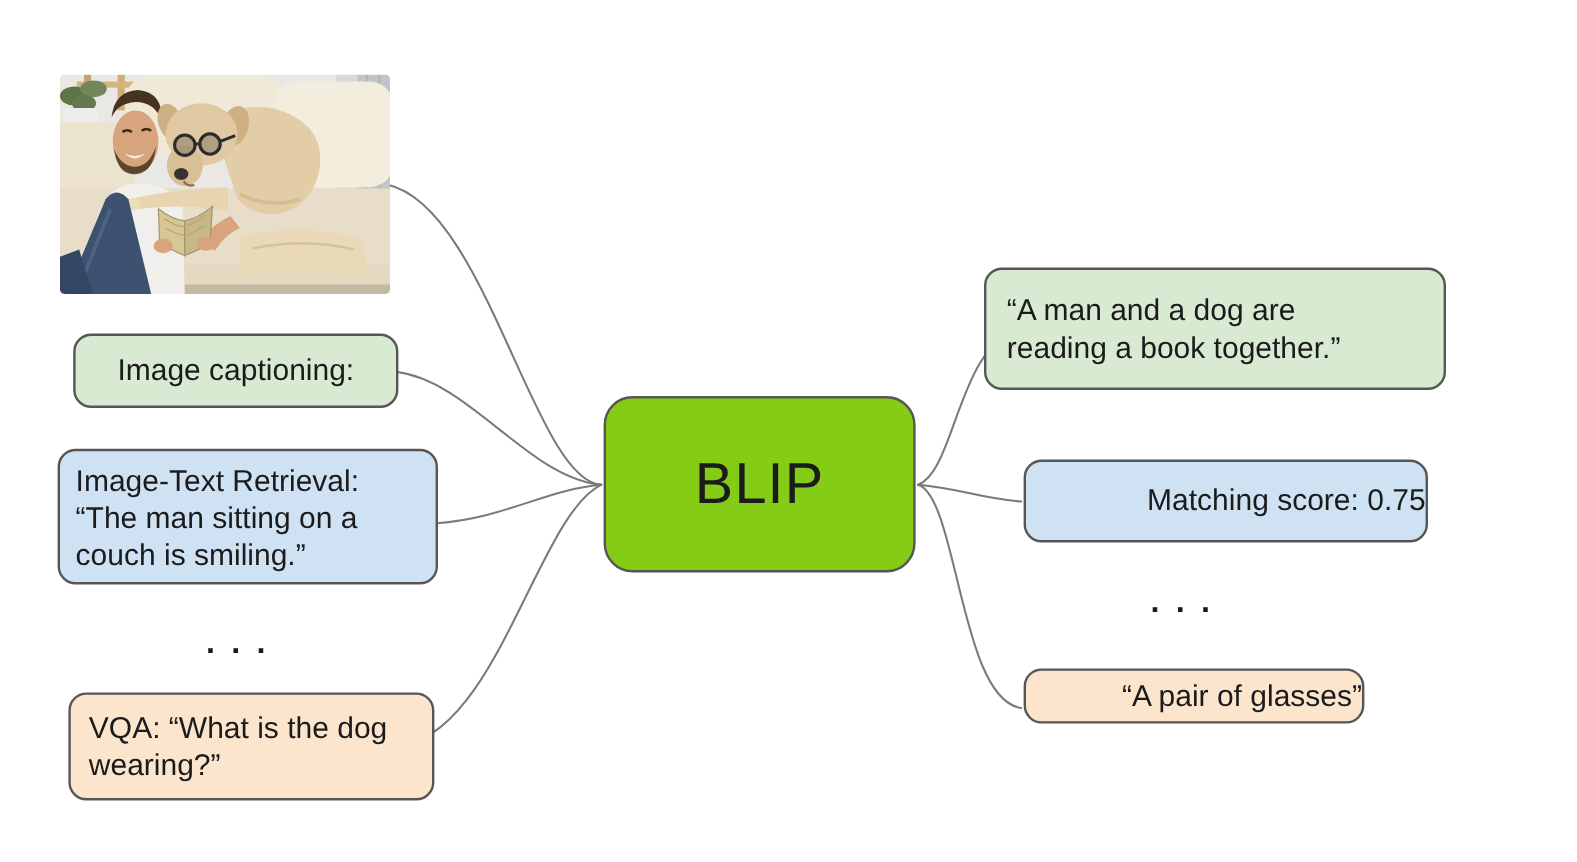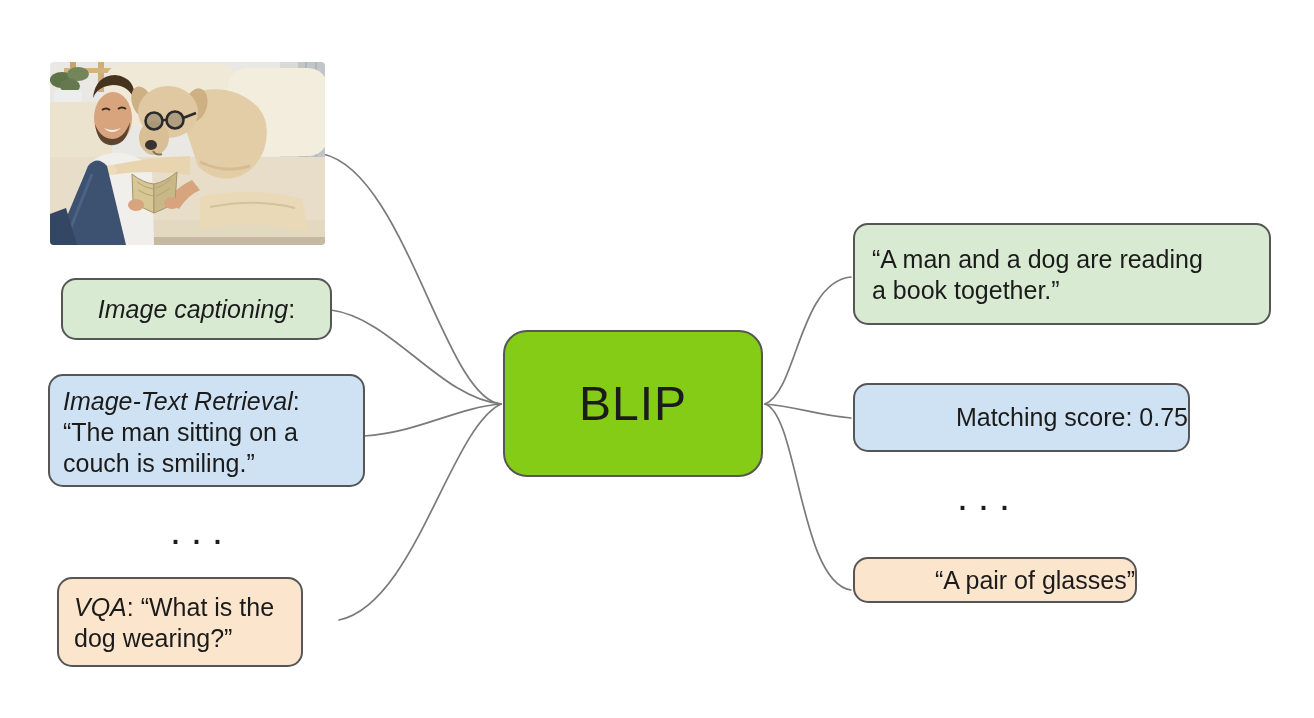--- a/index.html
+++ b/index.html
@@ -5,43 +5,43 @@
   html,body{margin:0;padding:0;background:#ffffff;}
   .canvas{
     position:relative;width:1314px;height:718px;background:#ffffff;
     font-family:"Liberation Sans", sans-serif;color:#1b1b1b;overflow:hidden;
   }
   .connectors{position:absolute;left:0;top:0;width:1314px;height:718px;}
   .box{
     position:absolute;border:2px solid #565656;border-radius:15px;
     font-size:25px;line-height:31px;box-sizing:border-box;
   }
-  .box .it{font-style:italic;text-align:right;}
+  .box .it{text-align:right;}
   .green{background:#d9ead3;}
   .blue{background:#cfe2f3;}
   .orange{background:#fce5cd;}
   .gray{background:#84cc16;}
   .center-flex{display:flex;align-items:center;justify-content:center;}
   .left-flex{display:flex;align-items:center;justify-content:flex-end;}
   .dots{
     position:absolute;font-size:27px;font-weight:700;letter-spacing:3px;
     color:#1b1b1b;
   }
   .photo{
     position:absolute;left:50px;top:62px;width:275px;height:183px;
     border-radius:4px;overflow:hidden;
   }
   #blip-box{
     left:503px;top:330px;width:260px;height:147px;border-radius:24px;
     font-size:48px;letter-spacing:1px;
   }
   #in-captioning{left:61px;top:278px;width:271px;height:62px;}
   #in-retrieval{left:48px;top:374px;width:317px;height:113px;padding:10px 12px 10px 13px;}
-  #in-vqa{left:57px;top:577px;width:246px;height:90px;padding:13px 15px;}
-  #out-caption{left:853px;top:223px;width:418px;height:102px;padding:19px 48px 19px 17px;}
+  #in-vqa{left:57px;top:577px;width:305px;height:90px;padding:13px 15px;}
+  #out-caption{left:820px;top:223px;width:385px;height:102px;padding:19px 48px 19px 17px;}
   #out-matching{left:853px;top:383px;width:337px;height:69px;padding-left:17px;}
   #out-answer{left:853px;top:557px;width:284px;height:46px;padding-left:14px;}
   #in-dots{left:158px;top:520px;width:80px;text-align:center;}
   #out-dots{left:943px;top:486px;width:84px;text-align:center;}
 </style>
 </head>
 <body>
 
 <div class="canvas">
 

